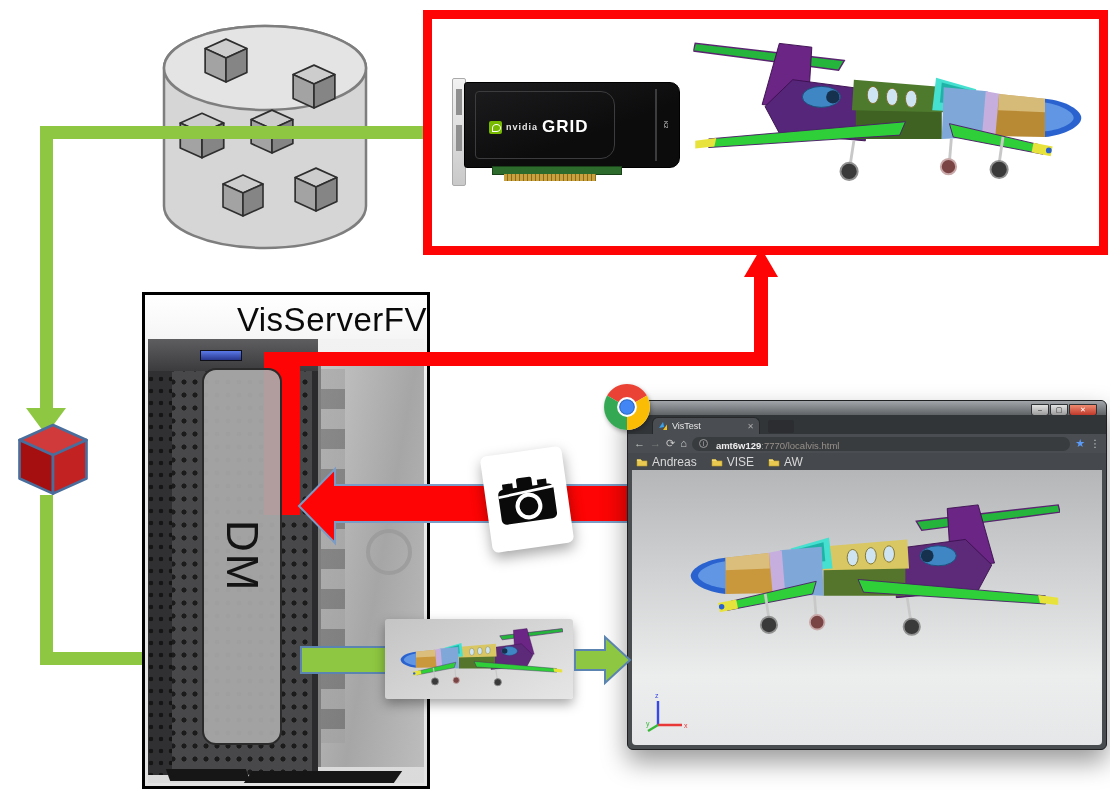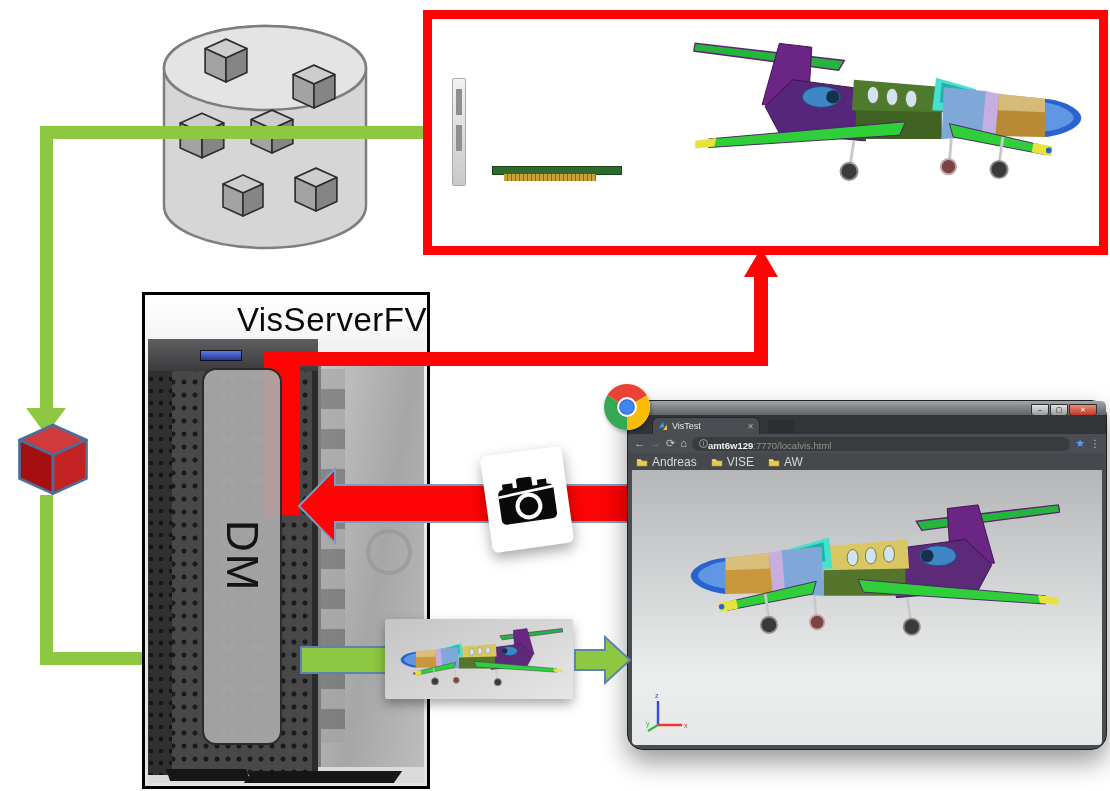--- a/index.html
+++ b/index.html
@@ -54,34 +54,34 @@
   .gpu-eye:before{content:"";position:absolute;left:2.5px;top:3px;width:7px;height:6px;border:1.6px solid #fff;border-radius:50% 50% 50% 0;}
   .gpu-brand{color:#e8e8e8;font-size:9px;letter-spacing:1px;font-weight:bold;}
   .gpu-product{color:#ffffff;font-size:17px;font-weight:bold;letter-spacing:1px;}
   .gpu-pcb{position:absolute;left:40px;top:88px;width:130px;height:9px;background:#2c6b2c;border:1px solid #1a431a;}
   .gpu-pins{position:absolute;left:52px;top:96px;width:92px;height:7px;background:repeating-linear-gradient(90deg,#c9a23e 0 3px,#8a6a1e 3px 4px);}
 
   
   .cam-card{position:absolute;left:486px;top:451px;width:82px;height:97px;background:#fff;border-radius:6px;box-shadow:0 6px 14px rgba(0,0,0,.35);transform:rotate(-8deg);z-index:8;display:flex;align-items:center;justify-content:center;}
 
   
-  .browser{position:absolute;left:627px;top:400px;width:480px;height:350px;border-radius:16px;background:#4a4d50;border:1px solid #1e2022;box-shadow:0 12px 26px rgba(0,0,0,.4);z-index:6;}
+  .browser{position:absolute;left:627px;top:400px;width:480px;height:350px;border-radius:6px;background:#4a4d50;border:1px solid #1e2022;box-shadow:0 12px 26px rgba(0,0,0,.4);z-index:6;}
   .bw-top{position:absolute;left:0;top:0;right:0;height:14px;border-radius:5px 5px 0 0;background:linear-gradient(#a2a6aa,#5f6366);}
   .bw-btns{position:absolute;right:9px;top:3px;display:flex;}
   .bw-btn{width:18px;height:12px;border:1px solid #2e3133;border-radius:0 0 3px 3px;background:linear-gradient(#e3e3e3,#9a9a9a);color:#222;font-size:7px;line-height:10px;text-align:center;margin-left:1px;}
   .bw-btn.close{width:28px;background:linear-gradient(#ee8a70,#c0392b);color:#fff;}
   .bw-tabs{position:absolute;left:0;top:14px;right:0;height:19px;background:#323538;}
   .bw-tab{position:absolute;left:24px;top:2px;width:108px;height:17px;background:#4a4d51;border:1px solid #26282a;border-bottom:none;border-radius:6px 6px 0 0;display:flex;align-items:center;padding:0 5px;gap:4px;}
   .bw-tab-title{flex:1;color:#e6e6e6;font-size:9px;white-space:nowrap;overflow:hidden;}
   .bw-tab-close{color:#a8a8a8;font-size:8px;}
   .bw-newtab{position:absolute;left:140px;top:5px;width:26px;height:13px;background:#2b2d30;border-radius:2px;}
   .bw-toolbar{position:absolute;left:0;top:33px;right:0;height:19px;background:#4a4d51;display:flex;align-items:center;padding:0 6px;gap:5px;}
   .nav-ic{color:#c9c9c9;font-size:11px;line-height:1;}
   .nav-ic.dim{color:#7d7d7d;}
-  .url-field{flex:1;height:14px;background:#393c3f;border-radius:8px;display:flex;align-items:center;padding:0 7px;gap:0;}
+  .url-field{flex:1;height:14px;background:#393c3f;border-radius:8px;display:flex;align-items:center;padding:0 7px;gap:8px;}
   .url-info{width:9px;height:9px;border:1px solid #9a9a9a;border-radius:50%;color:#b5b5b5;font-size:6.5px;line-height:8px;text-align:center;}
   .url-host{color:#efefef;font-size:9.5px;font-weight:bold;}
   .url-path{color:#96908a;font-size:9.5px;}
   .star-ic{color:#5b9bf8;font-size:11px;}
   .menu-ic{color:#c9c9c9;font-size:10px;letter-spacing:0;}
   .bw-bookmarks{position:absolute;left:0;top:52px;right:0;height:17px;background:#45484c;display:flex;align-items:center;padding:0 8px;gap:14px;}
   .bm-item{display:flex;align-items:center;gap:4px;}
   .bm-label{color:#d8d8d8;font-size:12px;}
   .bw-content{position:absolute;left:4px;top:69px;right:4px;bottom:4px;background:linear-gradient(#b4b6b8,#eceded 75%,#e6e7e8);border-radius:0 0 4px 4px;overflow:hidden;}
 
@@ -172,20 +172,31 @@
   <svg class="cube" style="left:16px;top:420px;width:74px;height:77px;z-index:2;--ct:#d03a3a;--cf:#a50f0f;--cr:#c32222;--cs:#4a6e9c">
       <use href="#cube3d"></use>
     </svg>
   <div class="gbar" style="left:40px;top:495px;width:13px;height:165px"></div>
   <div class="gbar" style="left:40px;top:652px;width:224px;height:13px"></div>
   <div class="garrow-right" style="left:264px;top:642px"></div>
 
   <div class="red-frame"></div>
   <div class="gpu">
     <div class="gpu-bracket"></div>
+    <div class="gpu-body">
+      <div class="gpu-channel"></div>
+      <div class="gpu-label">
+        <div class="gpu-eye"></div>
+        <span class="gpu-brand">nvidia</span>
+        <span class="gpu-product">GRID</span>
+      </div>
+      <div class="gpu-endcap">
+          <span>K2</span>
+        </div>
+    </div>
     <div class="gpu-pcb"></div>
     <div class="gpu-pins"></div>
   </div>
   <svg class="abs" style="left:693px;top:30px;width:402px;height:172px;z-index:3;--cabin:#4e7a2e;--belly:#3f6122;--rear:#55267a;--cone:#b98a34" viewBox="0 0 420 180">
     <use href="#jet" transform="translate(420,0) scale(-1,1)"></use>
   </svg>
 
   <div class="server-box">
     <div class="server-title">VisServerFV</div>
     <div class="server-photo">

